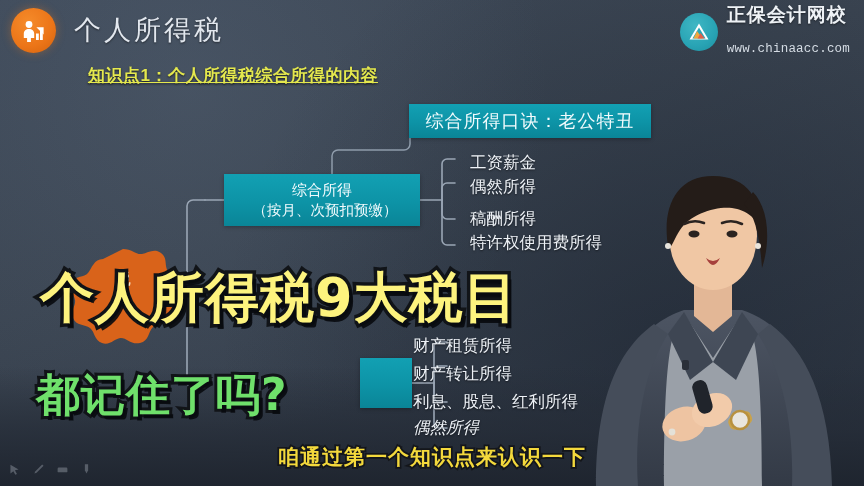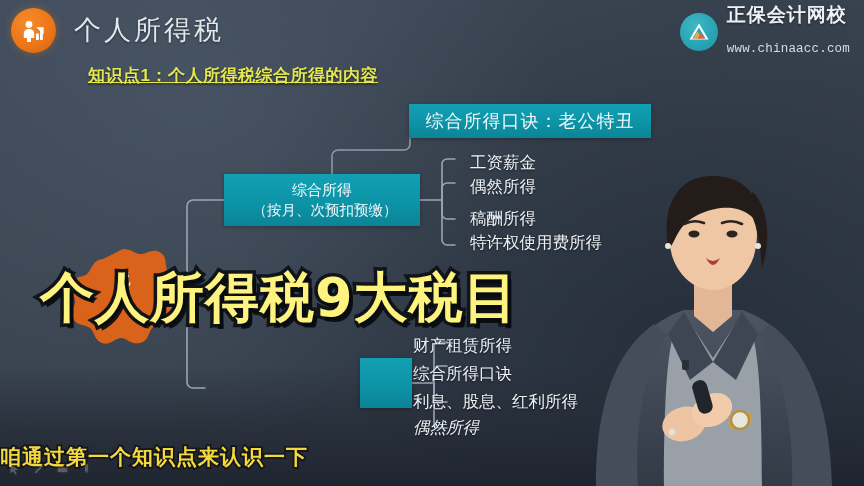--- a/index.html
+++ b/index.html
@@ -136,20 +136,21 @@
     font-size: 44px; letter-spacing: 1px;
     color: #6fe06b;
     -webkit-text-stroke: 6px #111418;
     paint-order: stroke fill;
     text-shadow: 4px 4px 0 rgba(8,10,14,0.9);
   }
 
   
   #subtitle-line {
     position: absolute; left: 0; right: 0; top: 443px;
+    text-align: center;
     font-size: 21px; font-weight: bold; letter-spacing: 1px;
     color: #f4d93c;
     -webkit-text-stroke: 3.5px #14161b;
     paint-order: stroke fill;
     font-family: Liberation Mono, monospace;
   }
 
   
   .toolbar {
     position: absolute; left: 8px; bottom: 10px;
@@ -228,21 +229,21 @@
   </div>
 
   <div class="tealbox" id="node-lower"></div>
 
   <div class="leaf" style="left:470px; top:152px;">工资薪金</div>
   <div class="leaf" style="left:470px; top:176px;">偶然所得</div>
   <div class="leaf" style="left:470px; top:208px;text-align:center;">稿酬所得</div>
   <div class="leaf" style="left:470px; top:232px;">特许权使用费所得</div>
 
   <div class="leaf" style="left:413px; top:335px;">财产租赁所得</div>
-  <div class="leaf" style="left:413px; top:363px;">综合所得口诀</div>
+  <div class="leaf" style="left:413px; top:363px;">财产转让所得</div>
   <div class="leaf" style="left:413px; top:391px;">利息、股息、红利所得</div>
   <div class="leaf" style="left:413px; top:417px;font-style:italic;">偶然所得</div>
 
   <div class="burst">
     <svg width="126" height="112" viewBox="0 0 126 112" aria-hidden="true">
       <path fill="#d9631a" d="M63 3c9 0 13 6 19 5s12-6 19-1 3 13 7 18 13 5 13 14-8 11-9 17 5 12 0 18-14 2-19 7-4 14-13 16-13-5-19-5-11 8-19 5-7-11-12-15-14-2-17-10 3-12 2-18-7-11-3-18 12-4 16-9 6-14 15-14z"></path>
     </svg>
     <div class="burst-label">税</div>
   </div>
 
@@ -293,20 +294,21 @@
 
         <rect x="172" y="296" width="24" height="13" rx="5" fill="#c9a24a" transform="rotate(-24 184 302)"></rect>
         <circle cx="184" cy="302" r="9" fill="#e9e6df" stroke="#b8913f" stroke-width="2.5"></circle>
 
         <circle cx="116" cy="314" r="3.4" fill="#e4e1d8"></circle>
       </g>
     </svg>
   </div>
 
   <div class="ov" id="overlay-headline">个人所得税9大税目</div>
+  <div class="ov" id="overlay-subline">都记住了吗?</div>
 
   <div id="subtitle-line">咱通过第一个知识点来认识一下</div>
 
   <div class="toolbar">
     <svg class="tb" viewBox="0 0 16 16" aria-hidden="true">
       <path d="M3 2 L13 8 L8.5 9 L11 13.5 L9 14.5 L6.6 10 L3 13z" fill="#cfd6e0"></path>
     </svg>
     <svg class="tb" viewBox="0 0 16 16" aria-hidden="true">
       <path d="M12.5 1.8 L14.2 3.5 L5.6 12.1 L3 13 L3.9 10.4z" fill="#cfd6e0"></path>
     </svg>

